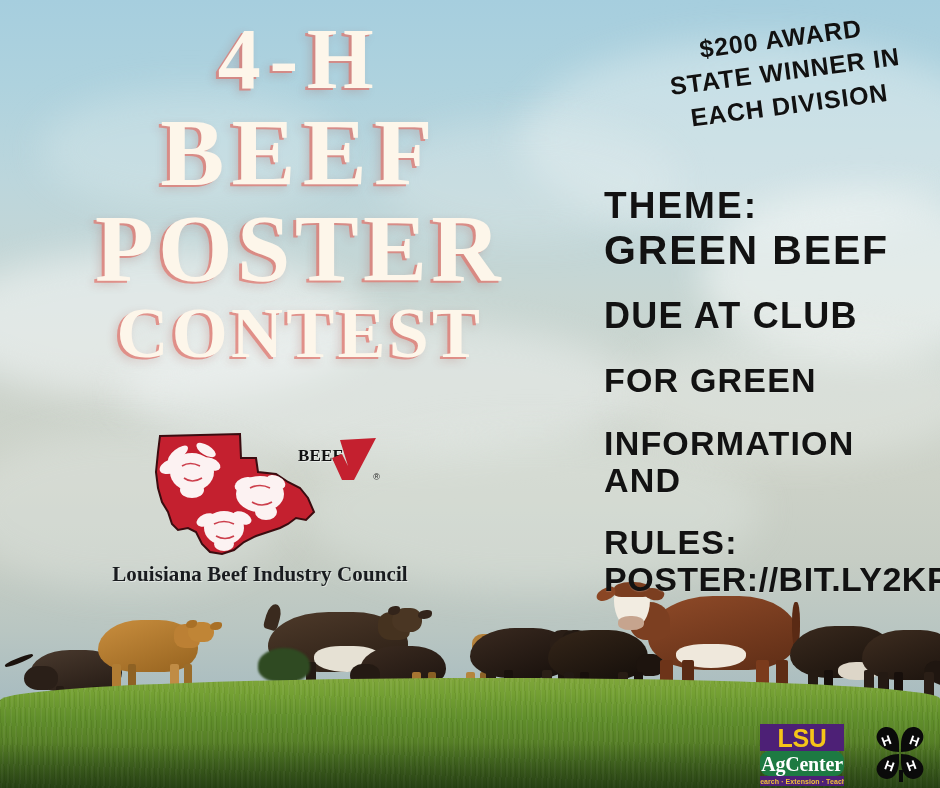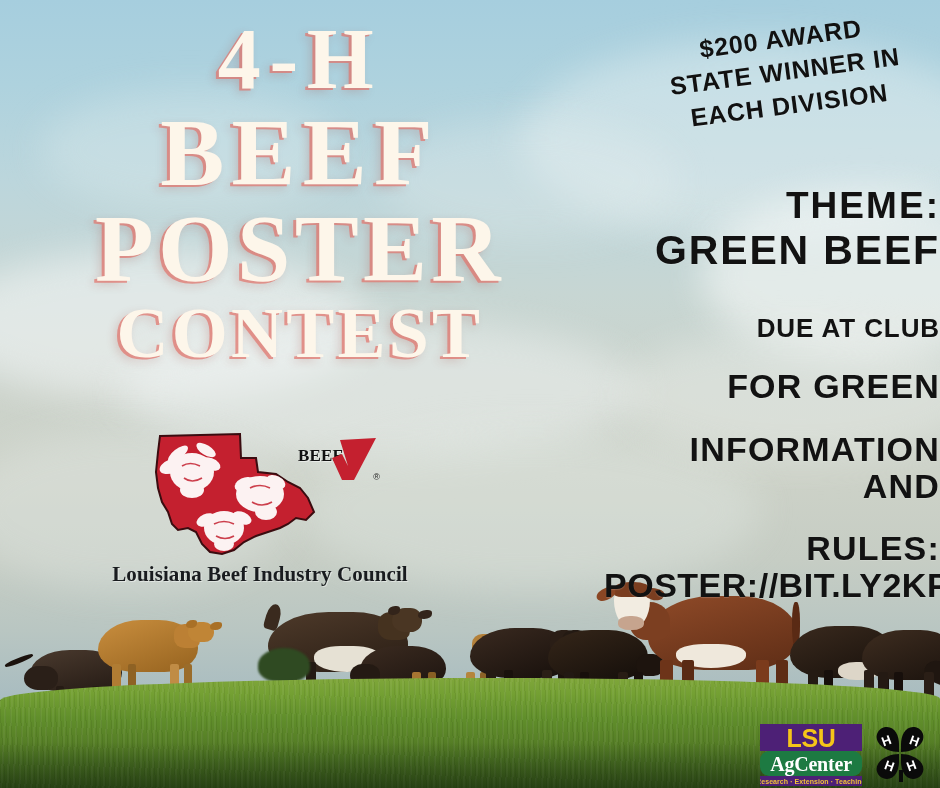--- a/index.html
+++ b/index.html
@@ -102,31 +102,31 @@
     font-family:"Liberation Sans Narrow","Liberation Sans", sans-serif;
     font-weight:bold; font-size:25px; color:#111;
     letter-spacing:.035em; line-height:1.33;
     white-space:nowrap;
     text-shadow:0 1px 1px rgba(255,255,255,.22);
   }
 
   
   .rightcol {
     position:absolute; left:604px; top:186px; width:336px;
-    text-align:right; z-index:6;
+    text-align:left; z-index:6;
   }
   .rc-line {
     font-family:"Liberation Sans Narrow","Liberation Sans", sans-serif;
     font-weight:bold; color:#121212;
     letter-spacing:.055em; line-height:1.08;
     text-shadow:0 1px 1px rgba(255,255,255,.18);
   }
   .rc-theme   { font-size:37px; }
   .rc-gb      { font-size:41px; margin-top:2px; letter-spacing:.045em; }
-  .rc-due     { font-size:26px; margin-top:42px; letter-spacing:.035em; }
+  .rc-due     { font-size:36px; margin-top:25px; letter-spacing:.035em; }
   .rc-meet    { font-size:38px; letter-spacing:.045em; }
   .rc-info    { font-size:34px; margin-top:26px; letter-spacing:.035em; }
   .rc-url     { font-size:34px; letter-spacing:.015em; }
 
   
   .libc {
     position:absolute; left:100px; top:432px; width:320px; height:165px; z-index:6;
   }
   .libc-state { position:absolute; left:48px; top:0; width:172px; height:125px; }
   .libc-beef  { position:absolute; left:198px; top:4px; width:80px; height:48px; }
@@ -142,21 +142,21 @@
   }
   .libc-name {
     position:absolute; left:0; top:130px; width:320px; text-align:center;
     font-family:"Liberation Serif", serif; font-weight:bold;
     font-size:21px; color:#191c1f; letter-spacing:.005em;
     text-shadow:1px 1px 0 rgba(255,255,255,.45);
   }
 
   
   .lsu {
-    position:absolute; left:760px; top:724px; width:102px; height:62px;
+    position:absolute; left:760px; top:724px; width:84px; height:62px;
     z-index:8; overflow:hidden;
   }
   .lsu-top {
     height:27px; background:#4d2076; position:relative;
   }
   .lsu-top span {
     position:absolute; left:50%; top:50%; transform:translate(-50%,-50%);
     font-family:"Liberation Sans", sans-serif; font-weight:bold;
     font-size:25px; color:#f5c518; letter-spacing:-.01em; line-height:1;
   }

